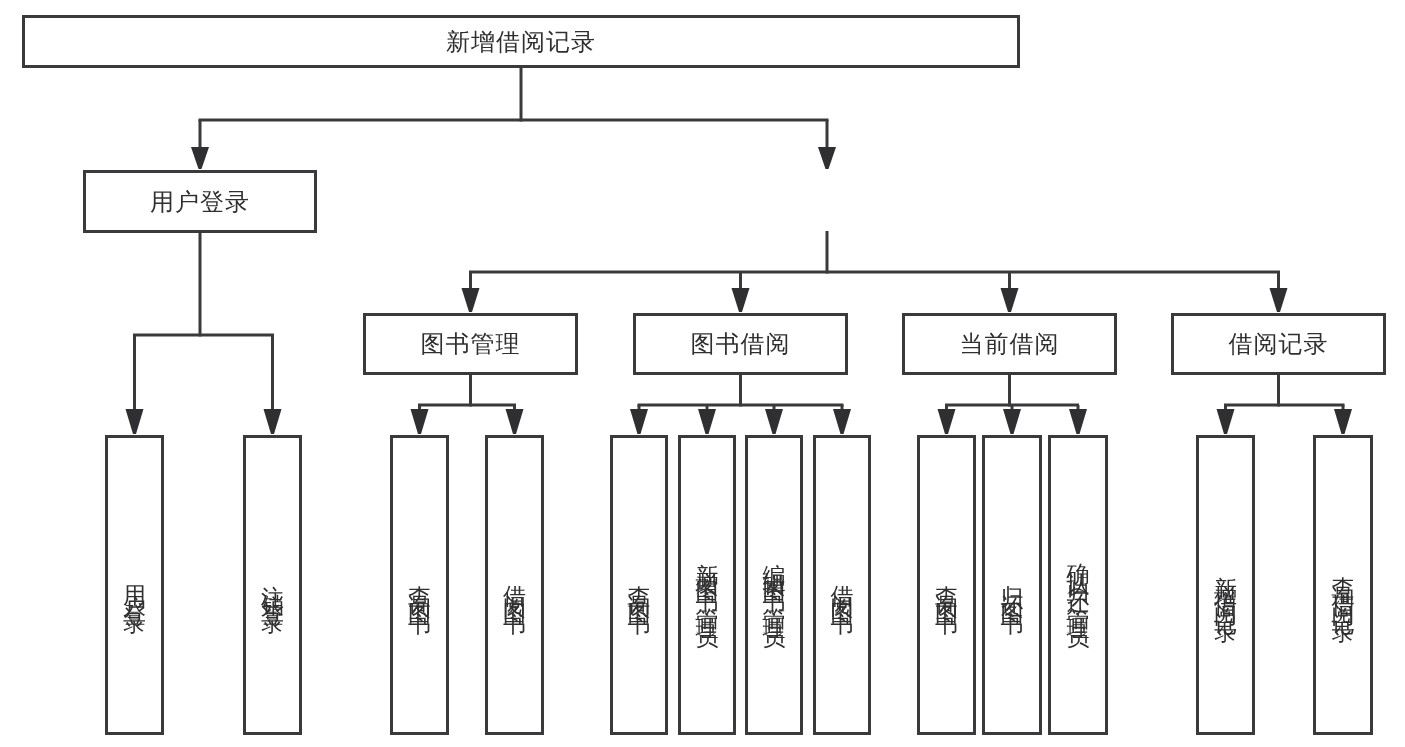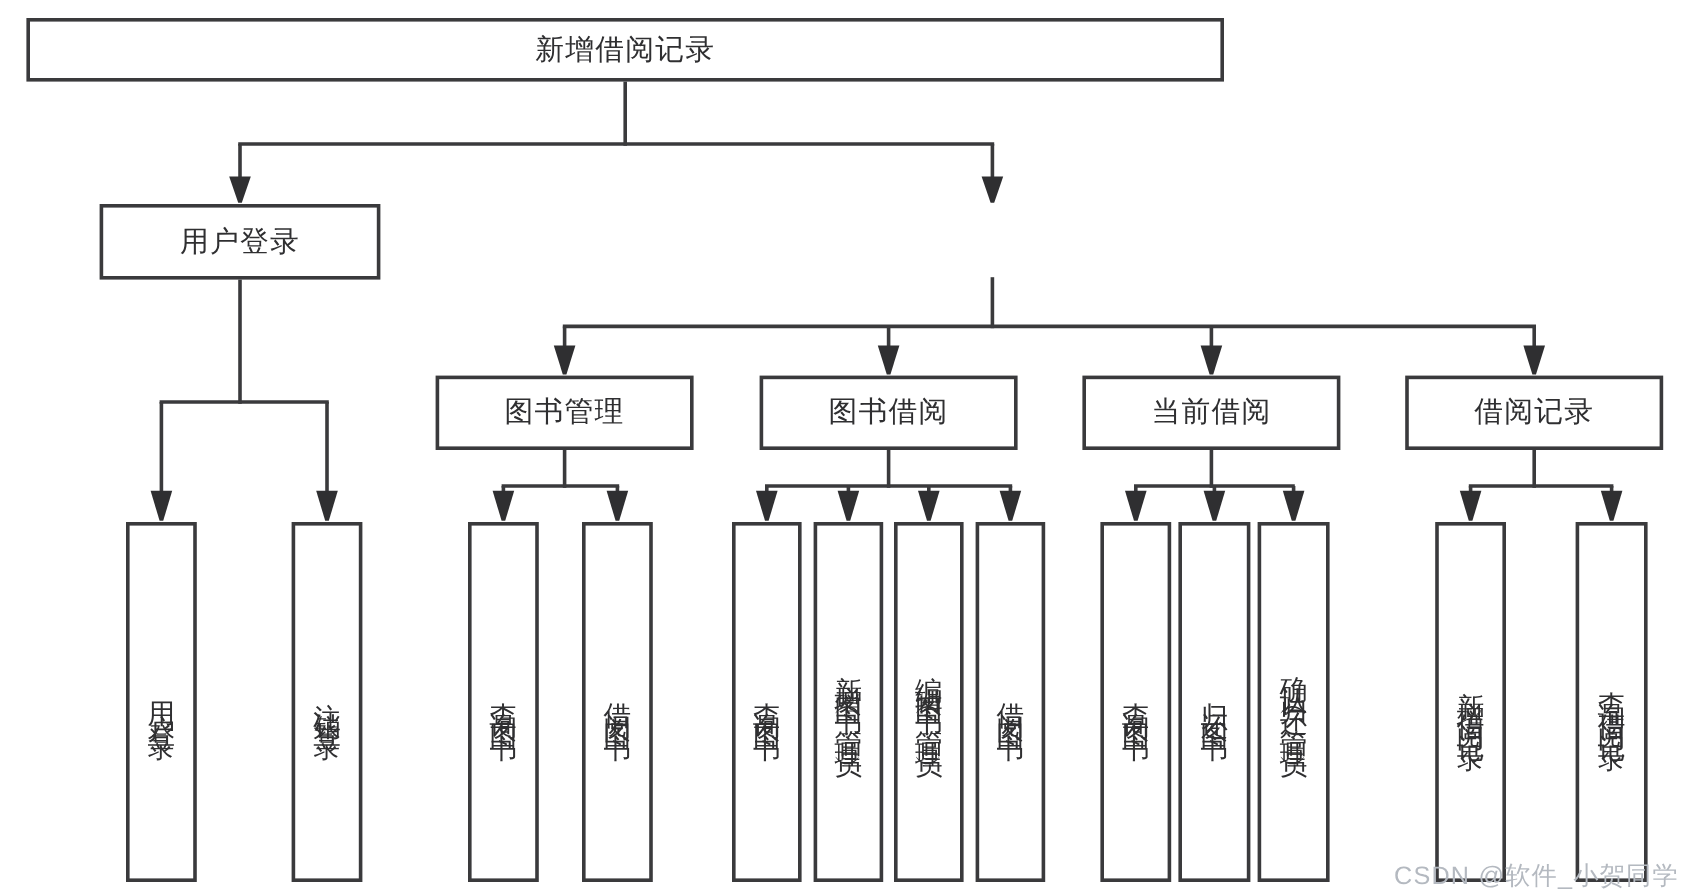--- a/index.html
+++ b/index.html
@@ -155,15 +155,14 @@
     <span>确认归还（管理员）</span>
   </div>
 
   <div class="node leaf" style="left:1196px;top:435px;width:59px;height:300px">
     <span>新增借阅记录</span>
   </div>
   <div class="node leaf" style="left:1313px;top:435px;width:60px;height:300px">
     <span>查询借阅记录</span>
   </div>
 
-  <div class="watermark">CSDN @软件_小贺同学</div>
 
 </div>
 
 </body></html>

